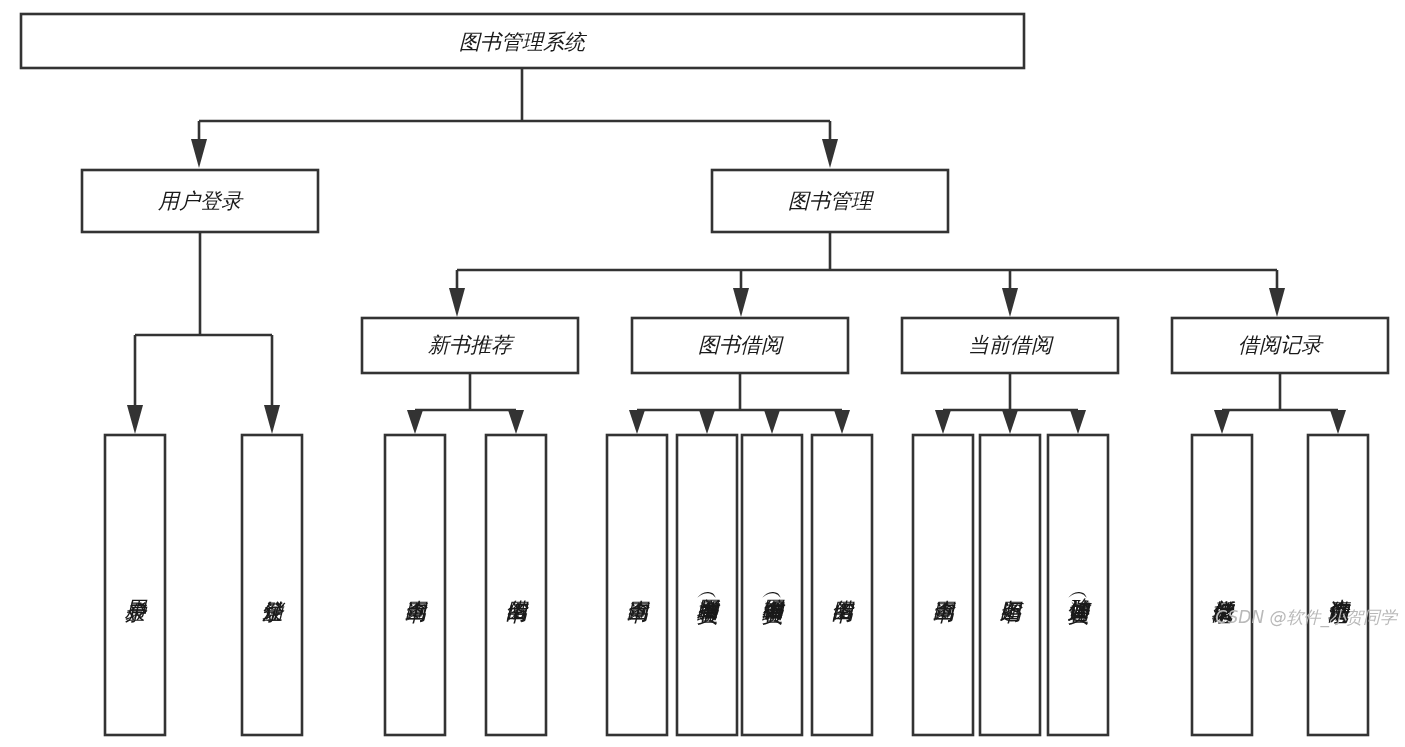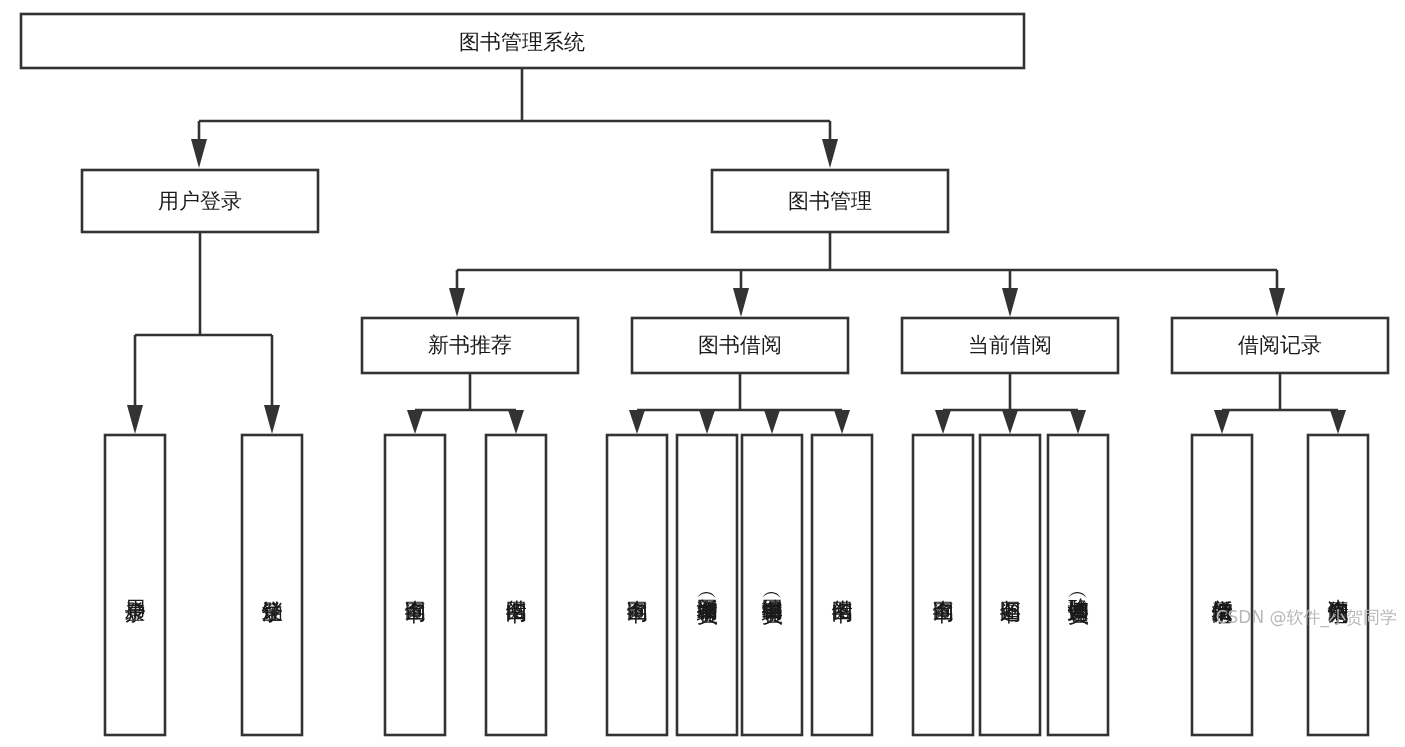--- a/index.html
+++ b/index.html
@@ -11,20 +11,21 @@
     width: 1405px;
     height: 747px;
     font-family: "DejaVu Sans", "Liberation Sans", sans-serif;
     overflow: hidden;
   }
   #diagram-root {
     position: relative;
     width: 1405px;
     height: 633px;
     background: #ffffff;
+    font-style: italic;
   }
   svg#flow-svg {
     position: absolute;
     left: 0;
     top: 0;
     width: 1405px;
     height: 747px;
   }
   .node-box {
     fill: #ffffff;

